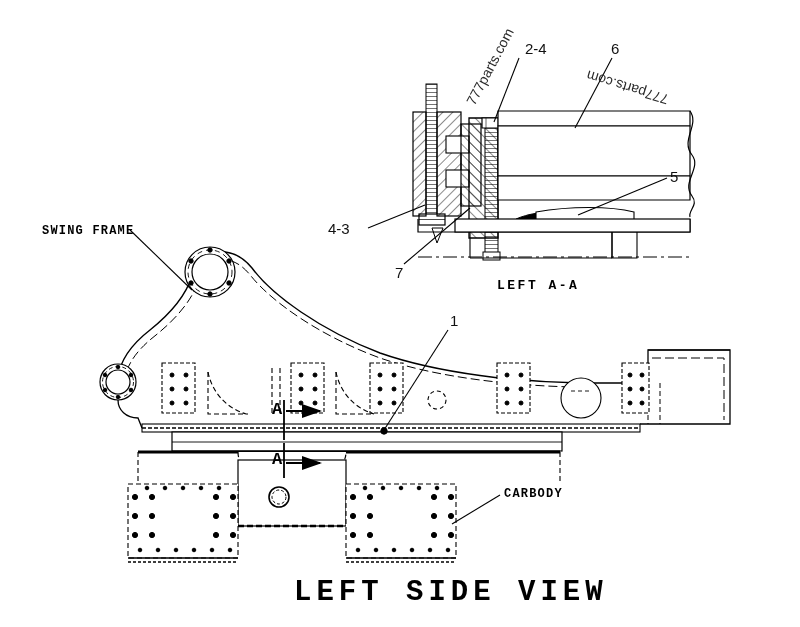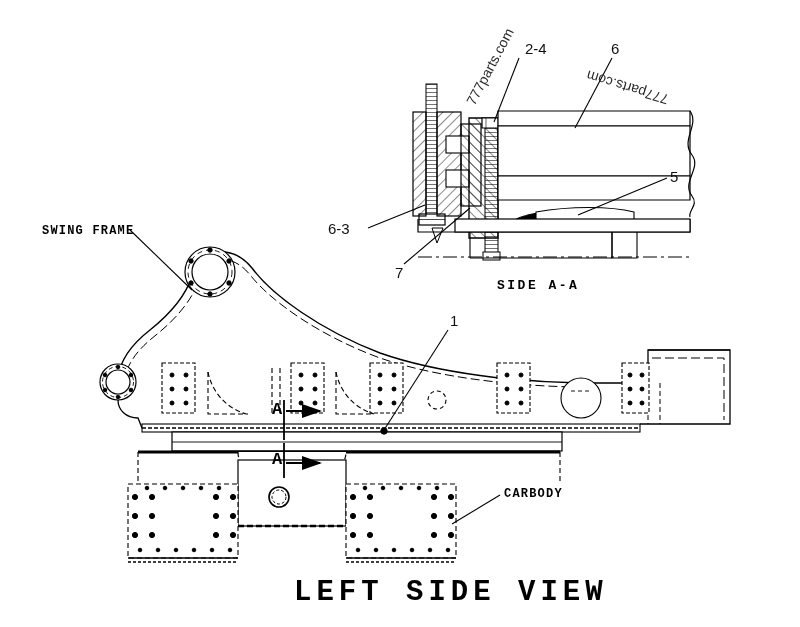--- a/index.html
+++ b/index.html
@@ -309,35 +309,35 @@
       </g>
     </g>
   </svg>
 
   <div class="lbl callout" style="left:525px;top:40px;text-align:center;">2-4</div>
 
   <div class="lbl callout" style="left:611px;top:40px;">6</div>
 
   <div class="lbl callout" style="left:670px;top:168px;">5</div>
 
-  <div class="lbl callout" style="left:328px;top:220px;">6-3</div>
+  <div class="lbl callout" style="left:328px;top:220px;">4-3</div>
 
   <div class="lbl callout" style="left:395px;top:264px;">7</div>
 
   <div class="lbl callout" style="left:450px;top:312px;">1</div>
 
   <div class="lbl namelbl" style="left:42px;top:224px;">SWING FRAME</div>
 
   <div class="lbl namelbl" style="left:497px;top:487px;padding-left:7px;">CARBODY</div>
 
   <div class="lbl sectmark" style="left:272px;top:400px;">A</div>
 
   <div class="lbl sectmark" style="left:272px;top:450px;">A</div>
 
-  <div class="lbl viewcap" style="left:497px;top:278px;">SIDE A-A</div>
+  <div class="lbl viewcap" style="left:497px;top:278px;">LEFT A-A</div>
 
   <div class="lbl maincap" style="left:294px;top:576px;">LEFT SIDE VIEW</div>
 
   <div class="wmark" style="left:470px;top:96px;transform:rotate(-62deg);transform-origin:left center;">777parts.com</div>
 
   <div class="wmark" style="left:668px;top:92px;transform:rotate(197deg);transform-origin:left center;">777parts.com</div>
 
 </div>
 
 </body></html>

